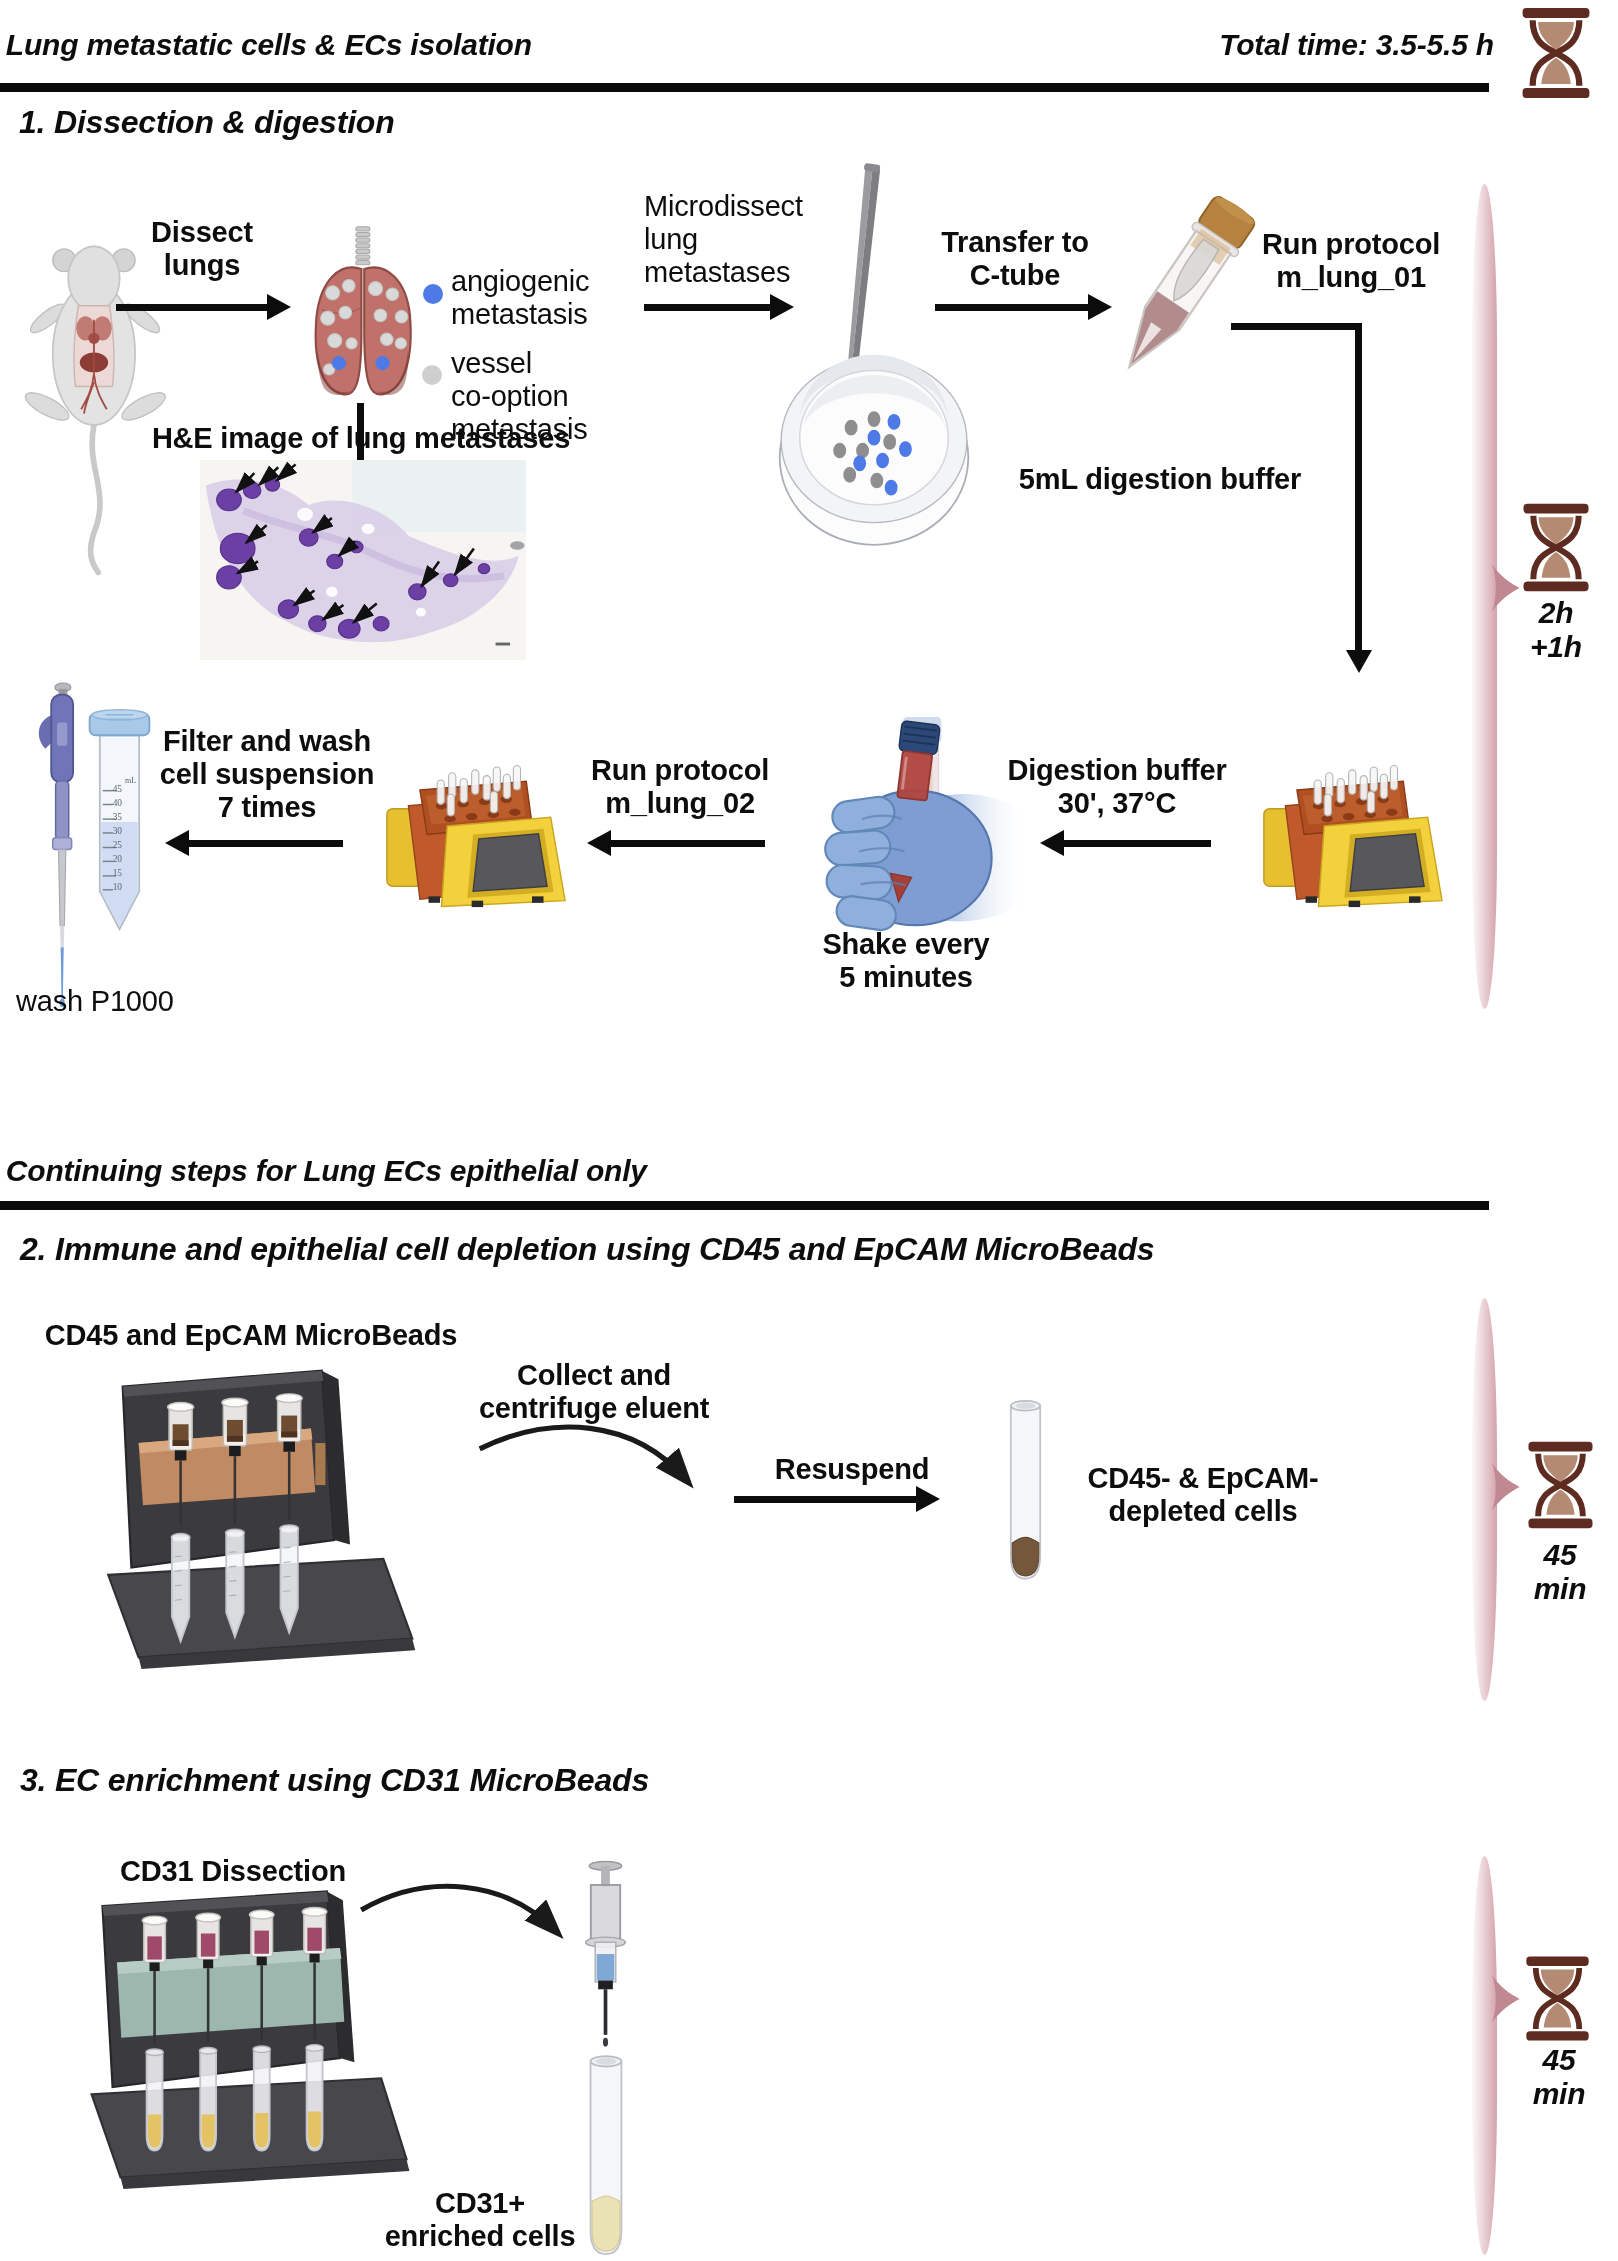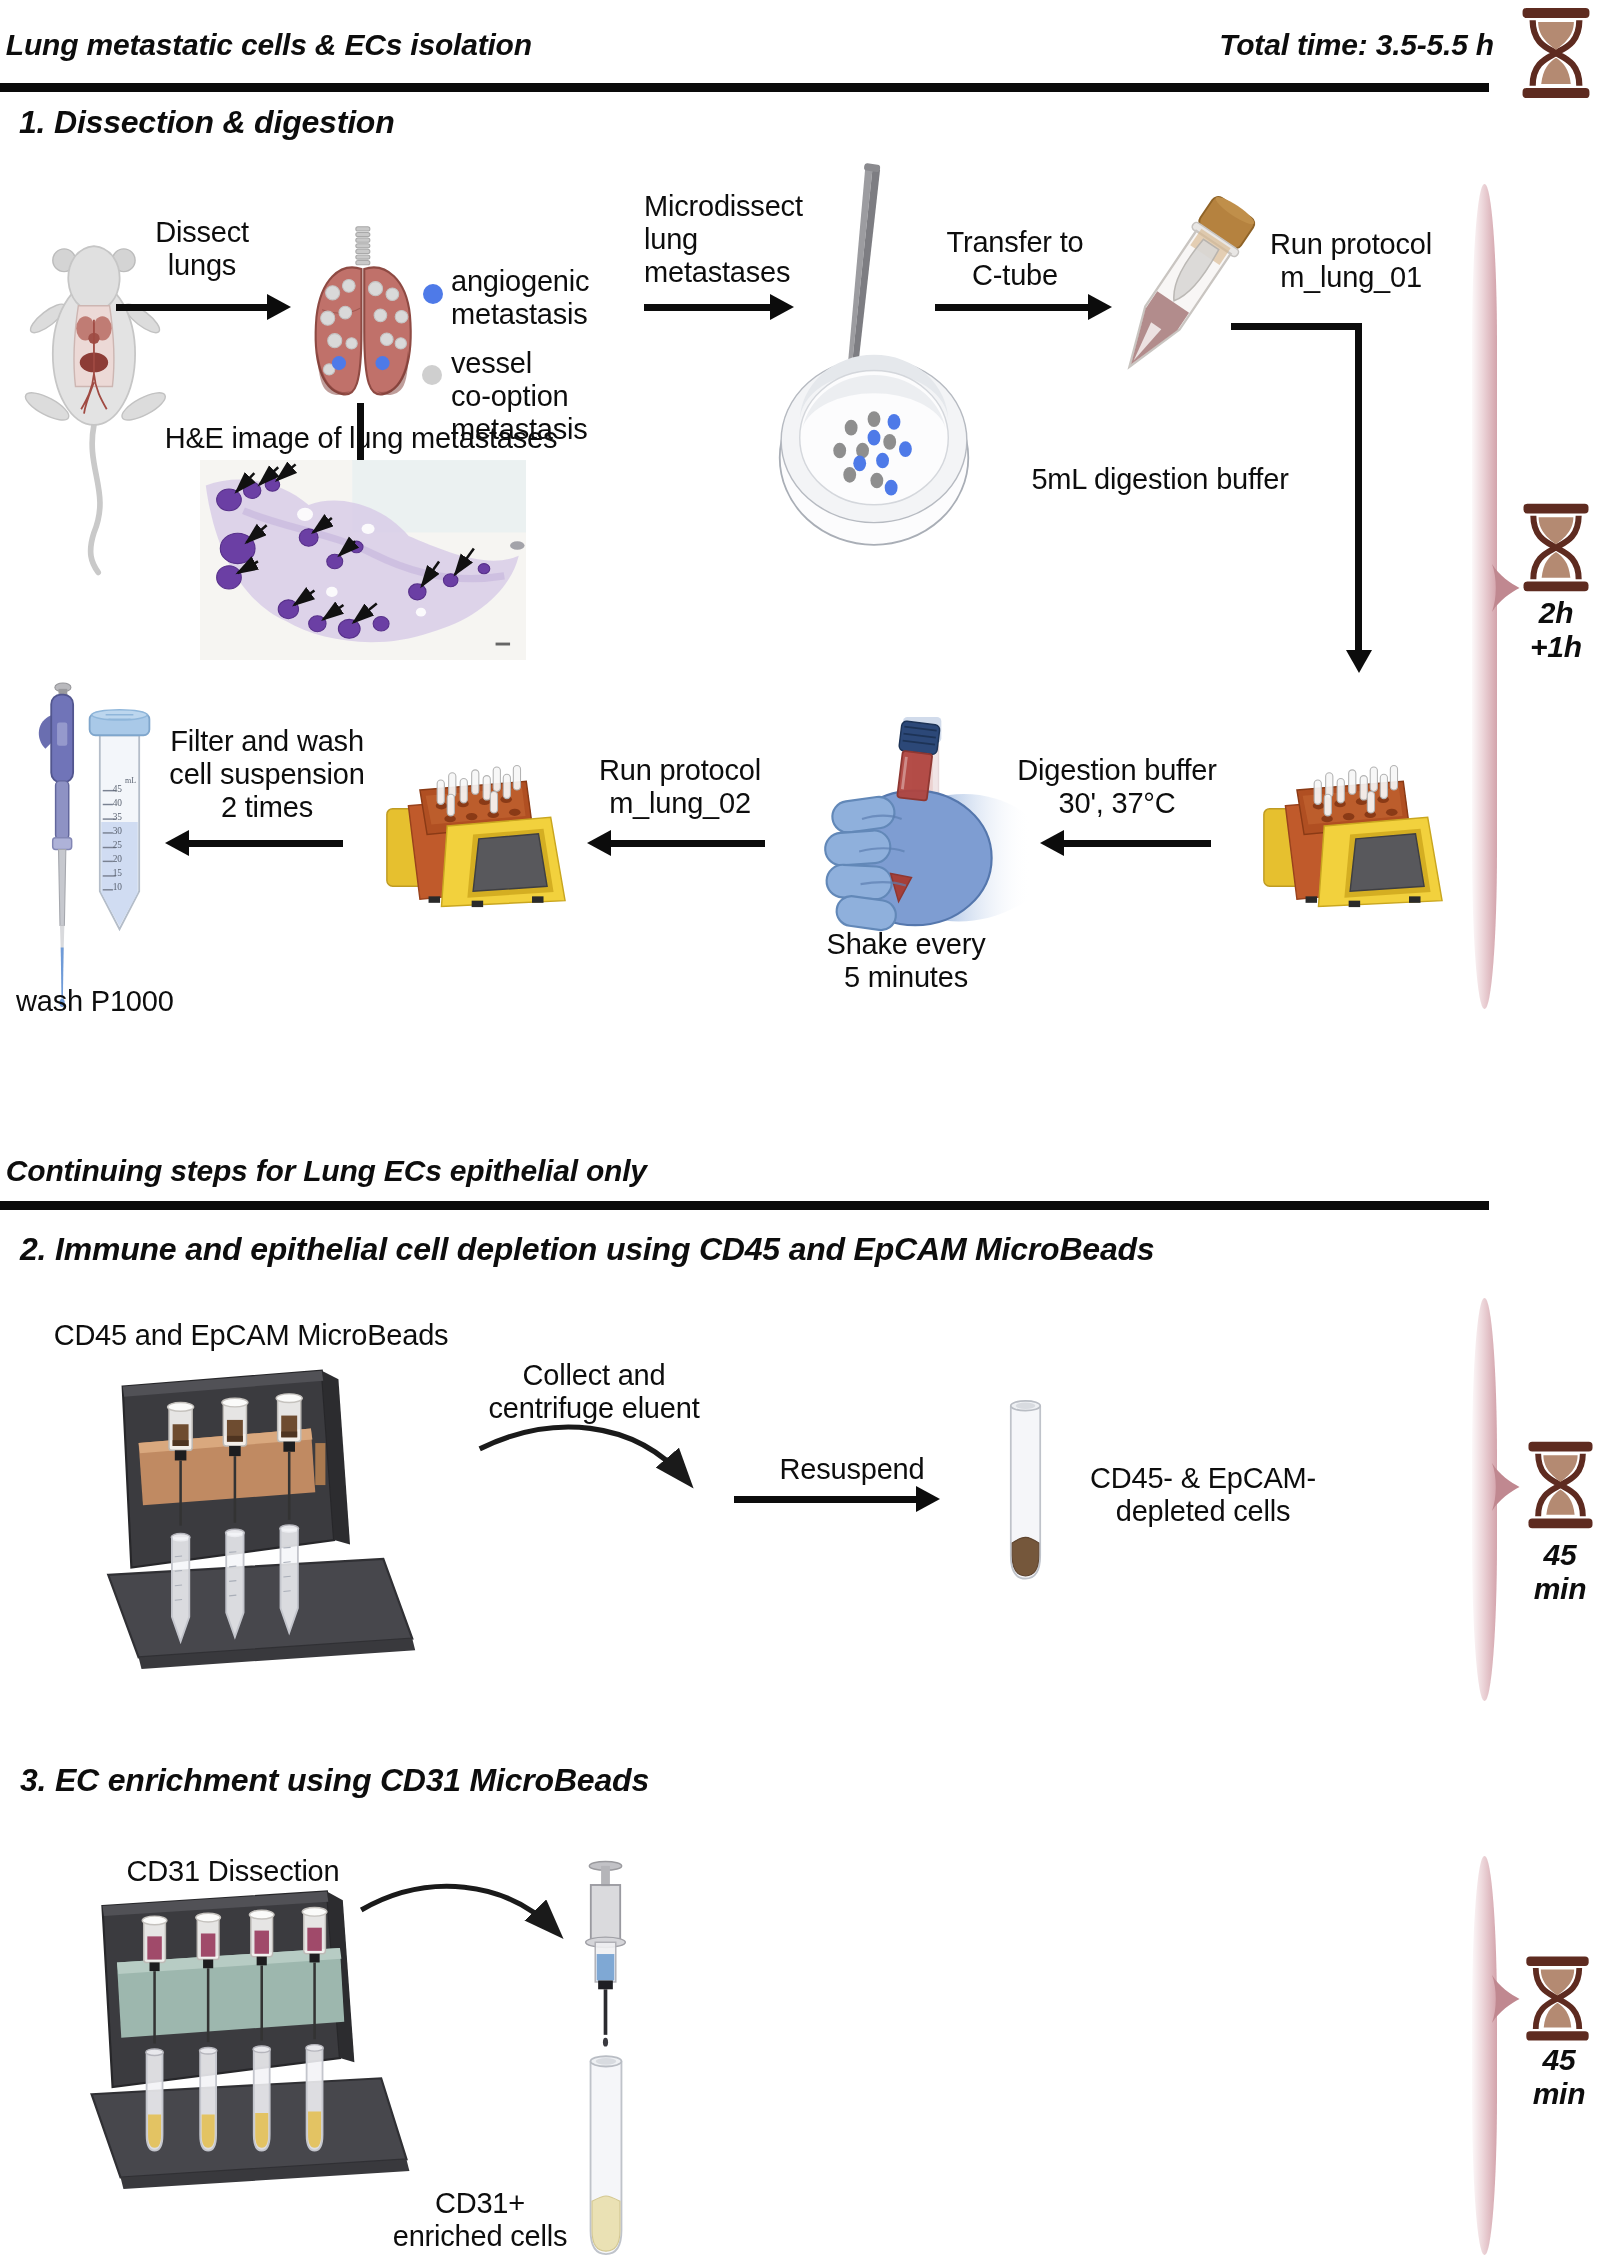--- a/index.html
+++ b/index.html
@@ -1,19 +1,19 @@
 <!DOCTYPE html>
 <html style="font-size:11.6px"><head>
 <meta charset="utf-8">
 <style>
   html,body{margin:0;padding:0;background:#fff;}
   #page{position:relative;width:1619px;height:2261px;background:#fff;overflow:hidden;
         font-family:"Liberation Sans",sans-serif;color:#0d0d0d;}
   .txt{position:absolute;white-space:pre-line;font-size:29px;line-height:1.13;letter-spacing:-0.2px;}
-  .ctr{text-align:center;transform:translateX(-50%);}
+  .ctr{text-align:center;transform:translateX(-50%);font-weight:bold;}
   .b{font-weight:bold;font-style:italic;}
   .rule{position:absolute;height:9.4px;background:#0a0a0a;}
   
   .ar{position:absolute;background:#0c0c0c;height:6.5px;}
   .ar.r::after{content:'';position:absolute;right:-22.5px;top:50%;transform:translateY(-50%);
       border-left:24px solid #0c0c0c;border-top:13px solid transparent;border-bottom:13px solid transparent;}
   .ar.l::before{content:'';position:absolute;left:-22.5px;top:50%;transform:translateY(-50%);
       border-right:24px solid #0c0c0c;border-top:13px solid transparent;border-bottom:13px solid transparent;}
   .arv{position:absolute;background:#0c0c0c;width:6.5px;}
   .arv.d::after{content:'';position:absolute;bottom:-22px;left:50%;transform:translateX(-50%);
@@ -315,21 +315,21 @@
 30
 25
 20
 15
 10</div>
   <div class="grad" style="left:125px;top:774px;font-size:8px">mL</div>
 
   <div class="txt" style="left:16px;top:985px">wash P1000</div>
   <div class="txt ctr" style="left:267px;top:725px">Filter and wash
 cell suspension
-2 times</div>
+7 times</div>
   <div class="ar l" style="left:187px;top:840px;width:156px"></div>
 
   <svg style="left:384px;top:763px" width="194" height="146" viewBox="0 0 270 200">
       <use href="#macs"></use>
     </svg>
 
   <div class="txt ctr" style="left:680px;top:754px">Run protocol
 m_lung_02</div>
   <div class="ar l" style="left:609px;top:840px;width:156px"></div>
 

